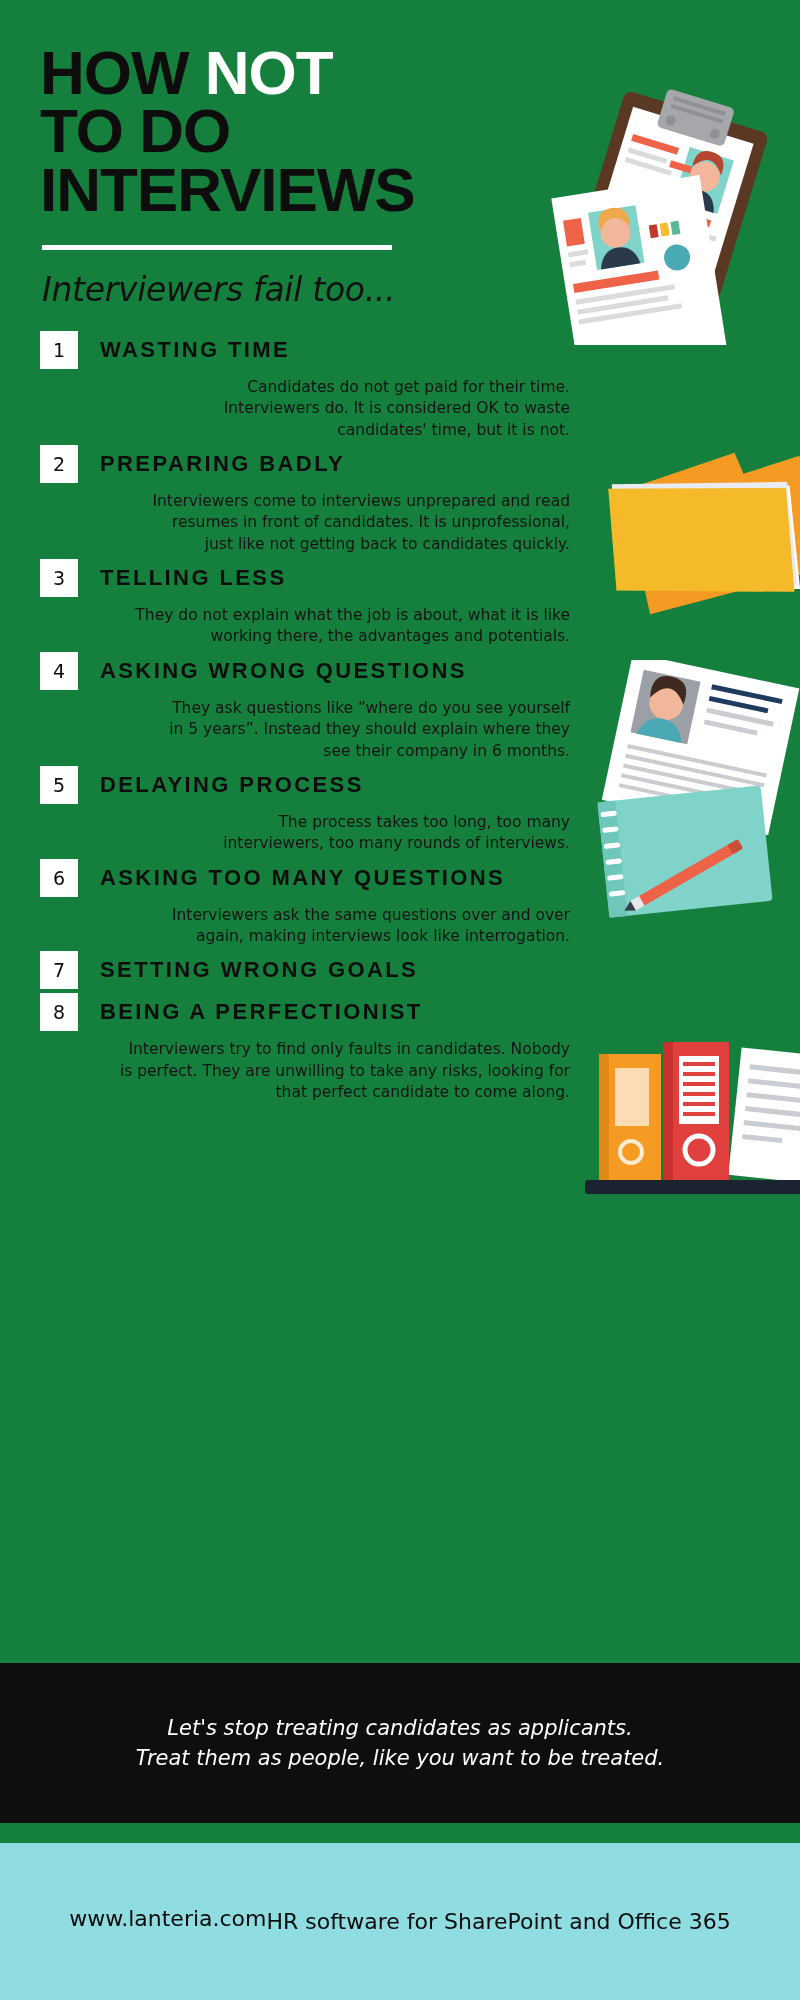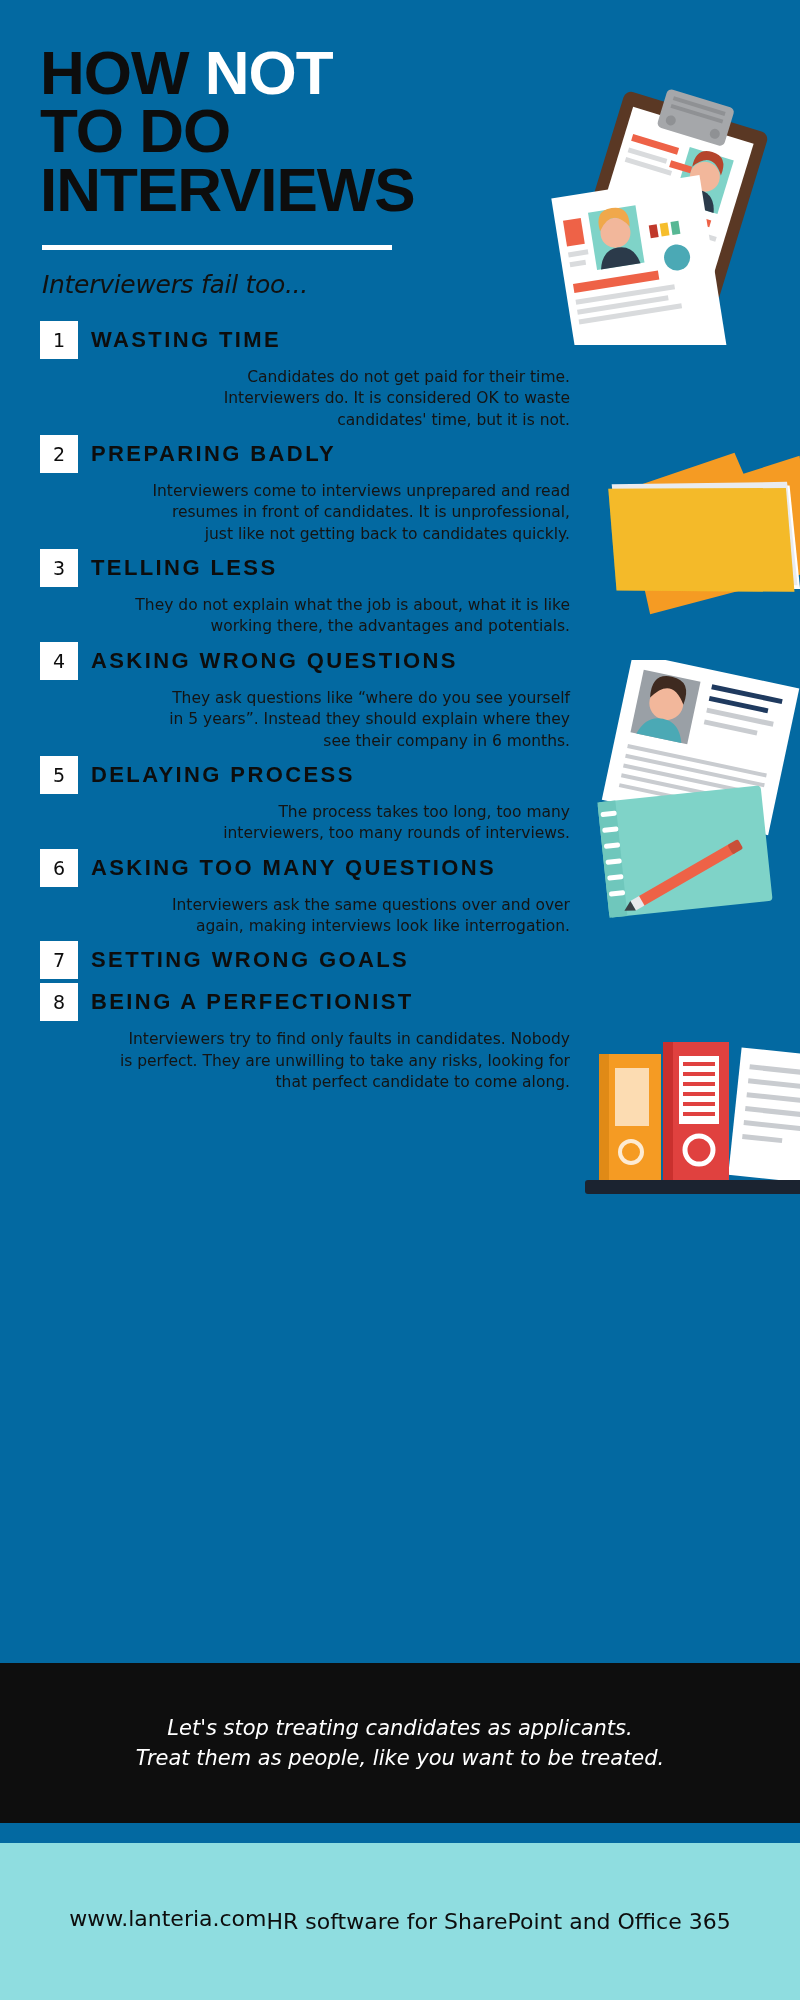--- a/index.html
+++ b/index.html
@@ -5,21 +5,21 @@
   html,body{margin:0;padding:0;}
   body{
     width:800px;height:2000px;
     background:#ffffff;
     font-family:"Liberation Sans", sans-serif;
     overflow:hidden;
   }
   .poster{
     position:relative;
     width:800px;height:2000px;
-    background:#0369a1;
+    background:#15803d;
     overflow:hidden;
   }
 
   
   .header{position:relative;padding:44px 0 0 40px;z-index:5;}
   .title{
     font-family:"Liberation Sans", sans-serif;
     font-weight:bold;
     font-size:62px;
     line-height:0.94;
@@ -29,41 +29,41 @@
     text-transform:uppercase;
   }
   .title .white{color:#FFFFFF;}
   .rule{
     width:350px;height:5px;background:#ffffff;
     margin:26px 0 0 2px;
   }
   .subtitle{
     font-family:"DejaVu Sans", sans-serif;
     font-style:italic;
-    font-size:25px;
+    font-size:33px;
     color:#111111;
     margin:20px 0 0 2px;
     letter-spacing:-0.3px;
   }
 
   
   .list{position:relative;z-index:6;margin:22px 0 0 0;padding:0 0 0 40px;}
   .item{position:relative;margin-bottom:4px;}
   .row{display:flex;align-items:center;}
   .num{
     width:38px;height:38px;
     background:#ffffff;
     color:#0D0D0D;
     font-family:"DejaVu Sans", sans-serif;
     font-size:19px;
     display:flex;align-items:center;justify-content:center;
     flex:0 0 auto;
   }
   .head{
-    margin-left:13px;
+    margin-left:22px;
     font-family:"Liberation Sans", sans-serif;
     font-weight:bold;
     font-size:22px;
     letter-spacing:2.4px;
     color:#0D0D0D;
     text-transform:uppercase;
     white-space:nowrap;
   }
   .body{
     margin:8px 0 0 60px;

